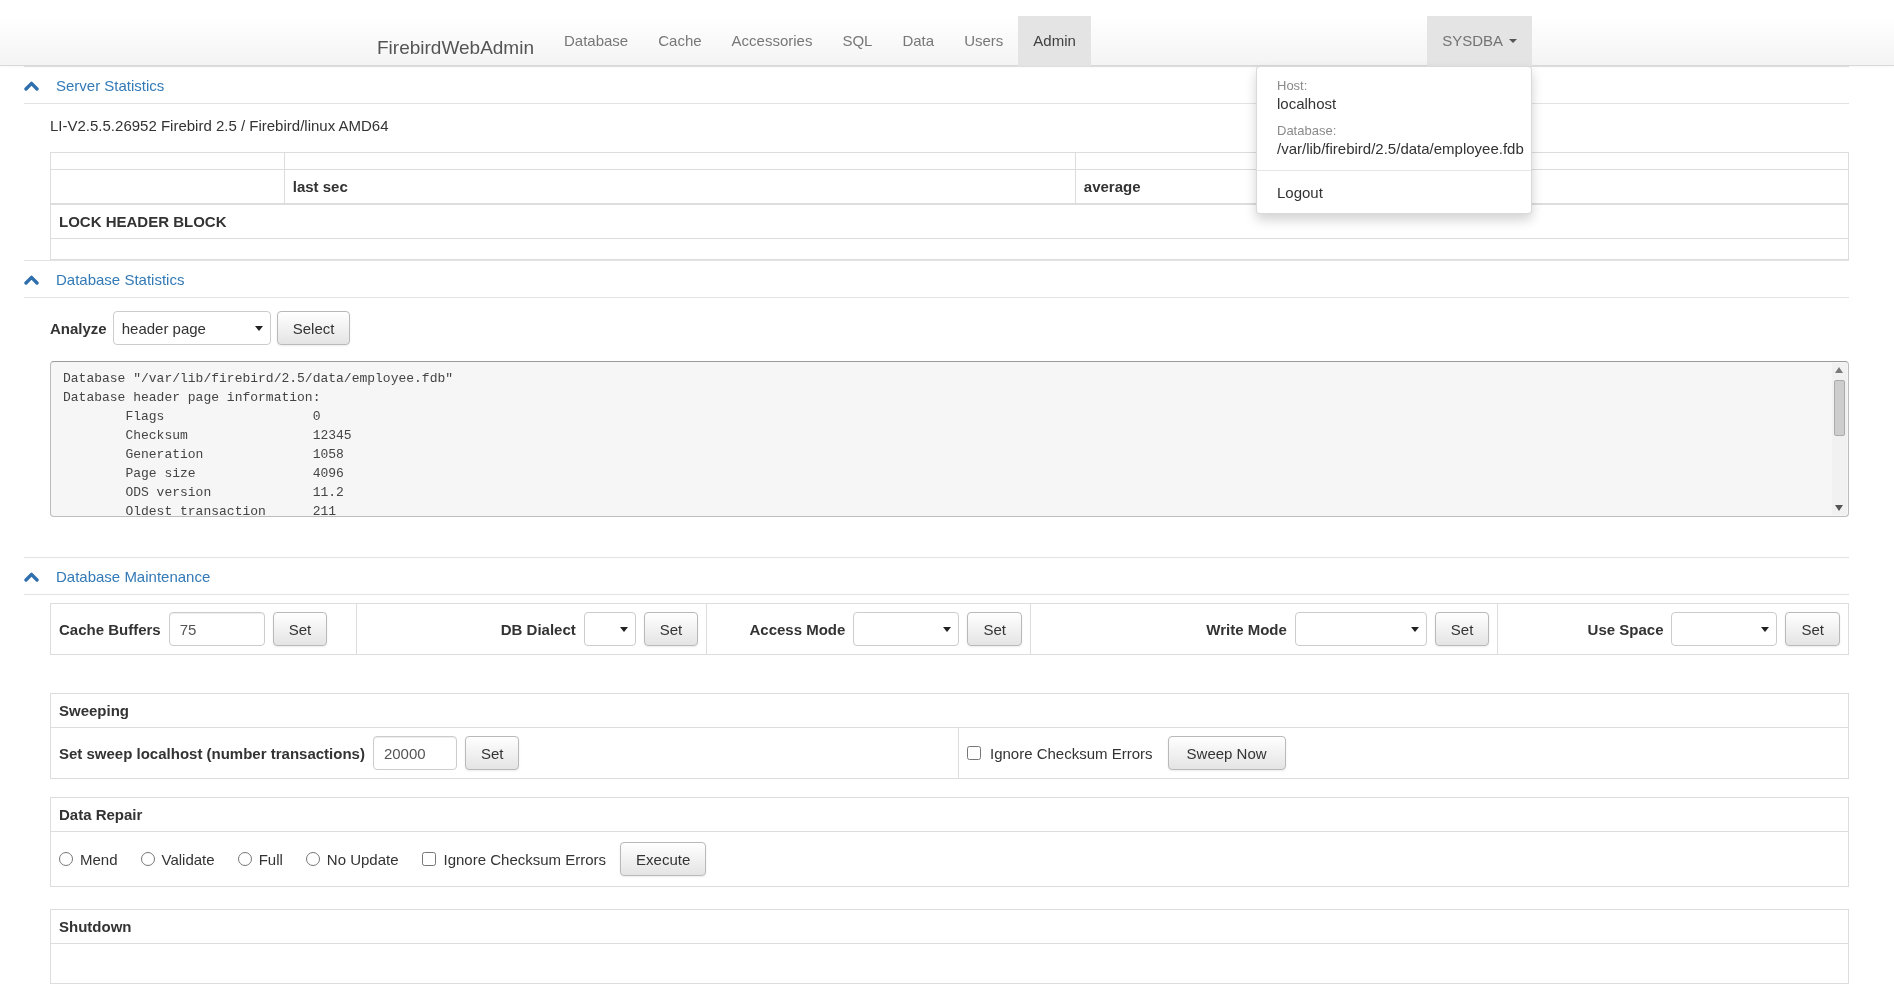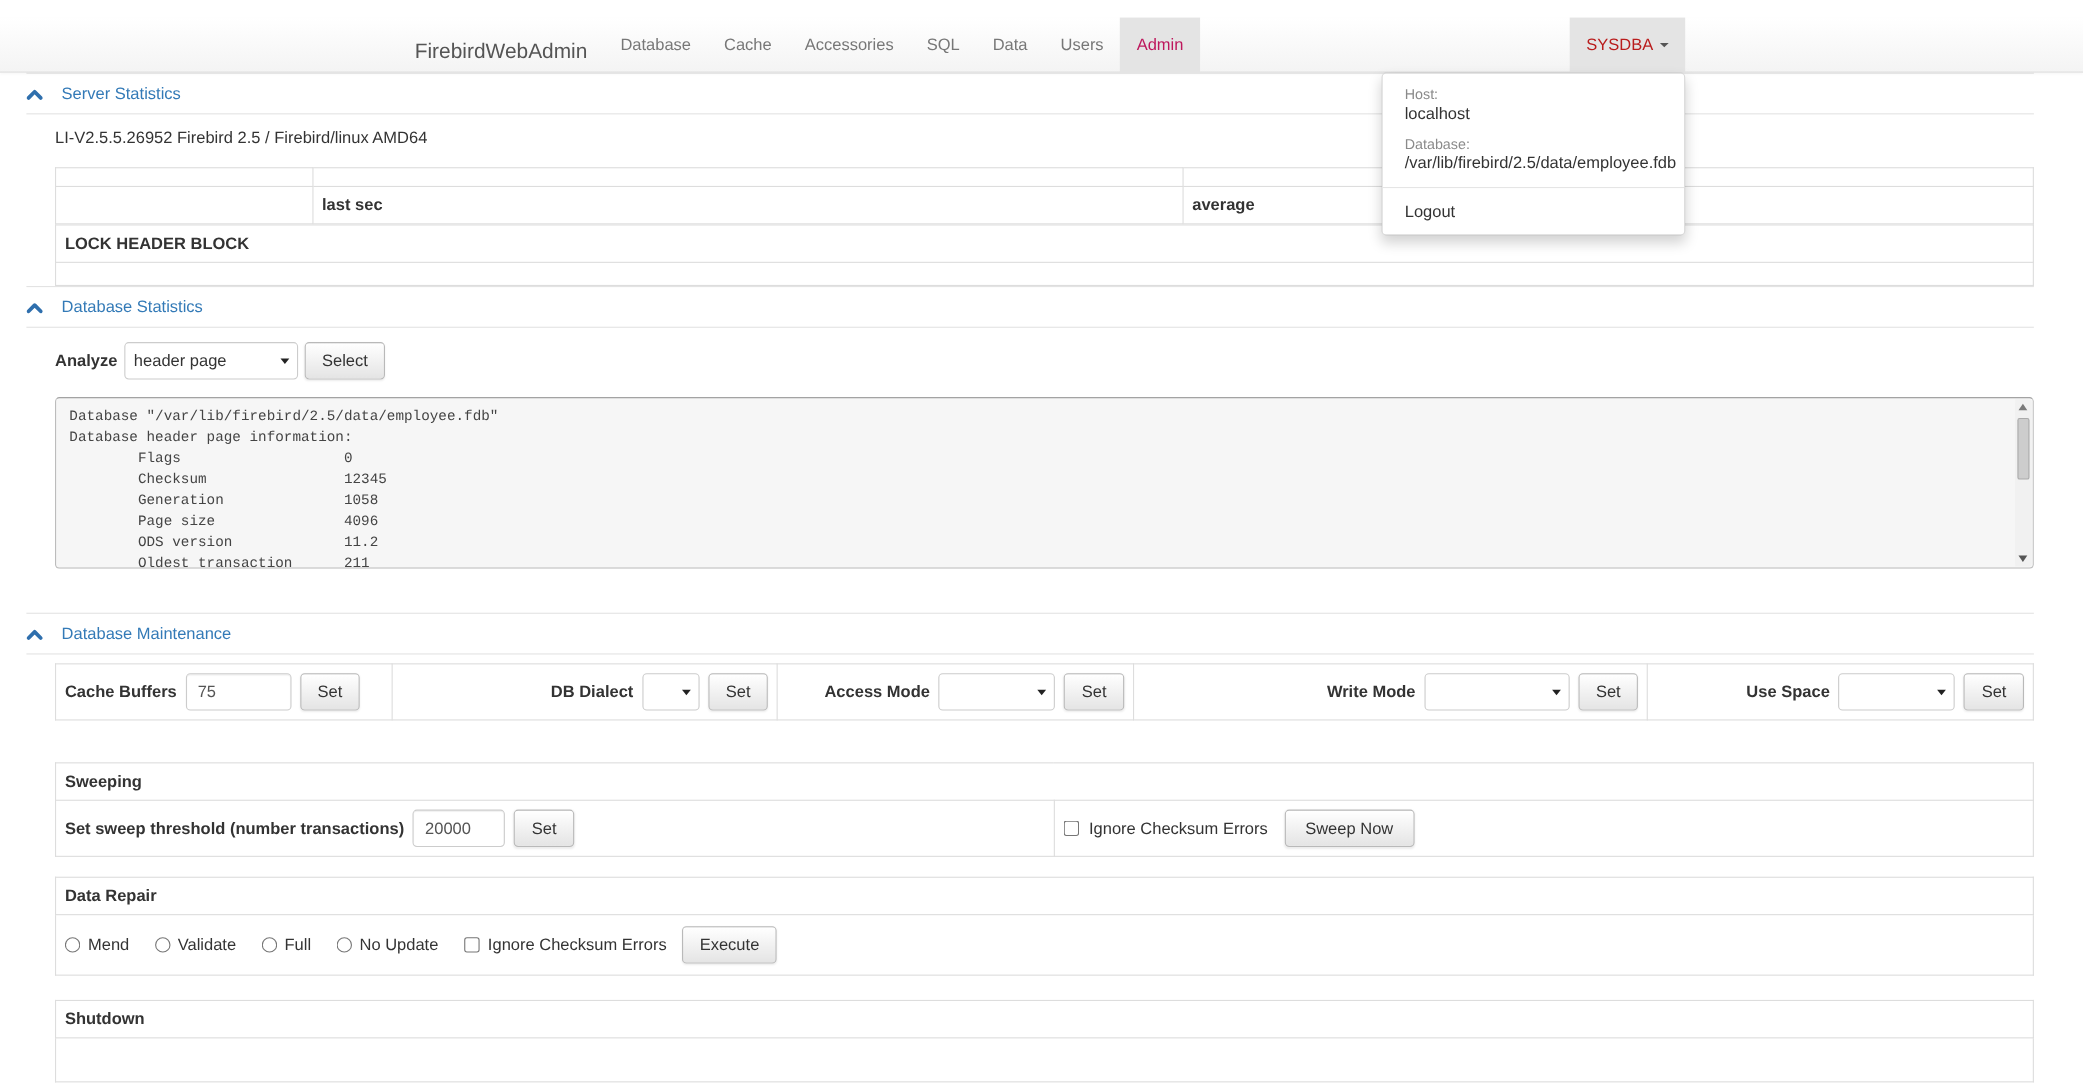--- a/index.html
+++ b/index.html
@@ -21,25 +21,25 @@
   .nav-inner { width: 1170px; margin: 16px auto; height: 50px; display: flex; align-items: center; }
   .brand {
     font-size: 19px; color: #555; text-decoration: none;
     padding: 13px 15px 0 15px; white-space: nowrap;
   }
   .nav-list { display: flex; list-style: none; }
   .nav-list a {
     display: block; padding: 15px; color: #777; text-decoration: none;
     line-height: 20px; white-space: nowrap;
   }
-  .nav-list li.active a { background: #e4e4e4; color: #be185d; }
+  .nav-list li.active a { background: #e4e4e4; color: #404040; }
   .nav-right { margin-left: auto; position: relative; display: flex; }
   .user-toggle {
     display: flex; align-items: center; gap: 6px; padding: 15px;
-    color: #b91c1c; text-decoration: none; line-height: 20px; background: #e4e4e4;
+    color: #737373; text-decoration: none; line-height: 20px; background: #e4e4e4;
   }
   .caret {
     display: inline-block; width: 0; height: 0;
     border-left: 4px solid transparent; border-right: 4px solid transparent;
     border-top: 4px solid #555;
   }
   .dropdown {
     position: absolute; top: 50px; right: 0; width: 276px;
     background: #fff; border: 1px solid rgba(0,0,0,.15); border-radius: 4px;
     box-shadow: 0 6px 12px rgba(0,0,0,.175);
@@ -343,21 +343,21 @@
         </table>
 
       <table class="grid mt38">
         <tbody>
             <tr>
               <th colspan="2">Sweeping</th>
             </tr>
         <tr>
           <td class="sweep-left">
             <div class="inline">
-              <span class="blabel">Set sweep threshold (number transactions)</span>
+              <span class="blabel">Set sweep localhost (number transactions)</span>
               <input class="text" type="text" style="width: 84px;" value="20000">
               <button class="btn">Set</button>
             </div>
           </td>
           <td>
             <div class="check-row">
               <input type="checkbox" style="">
               <span>Ignore Checksum Errors</span>
               <button class="btn" style="margin-left:6px; padding:0 18px;">Sweep Now</button>
             </div>

